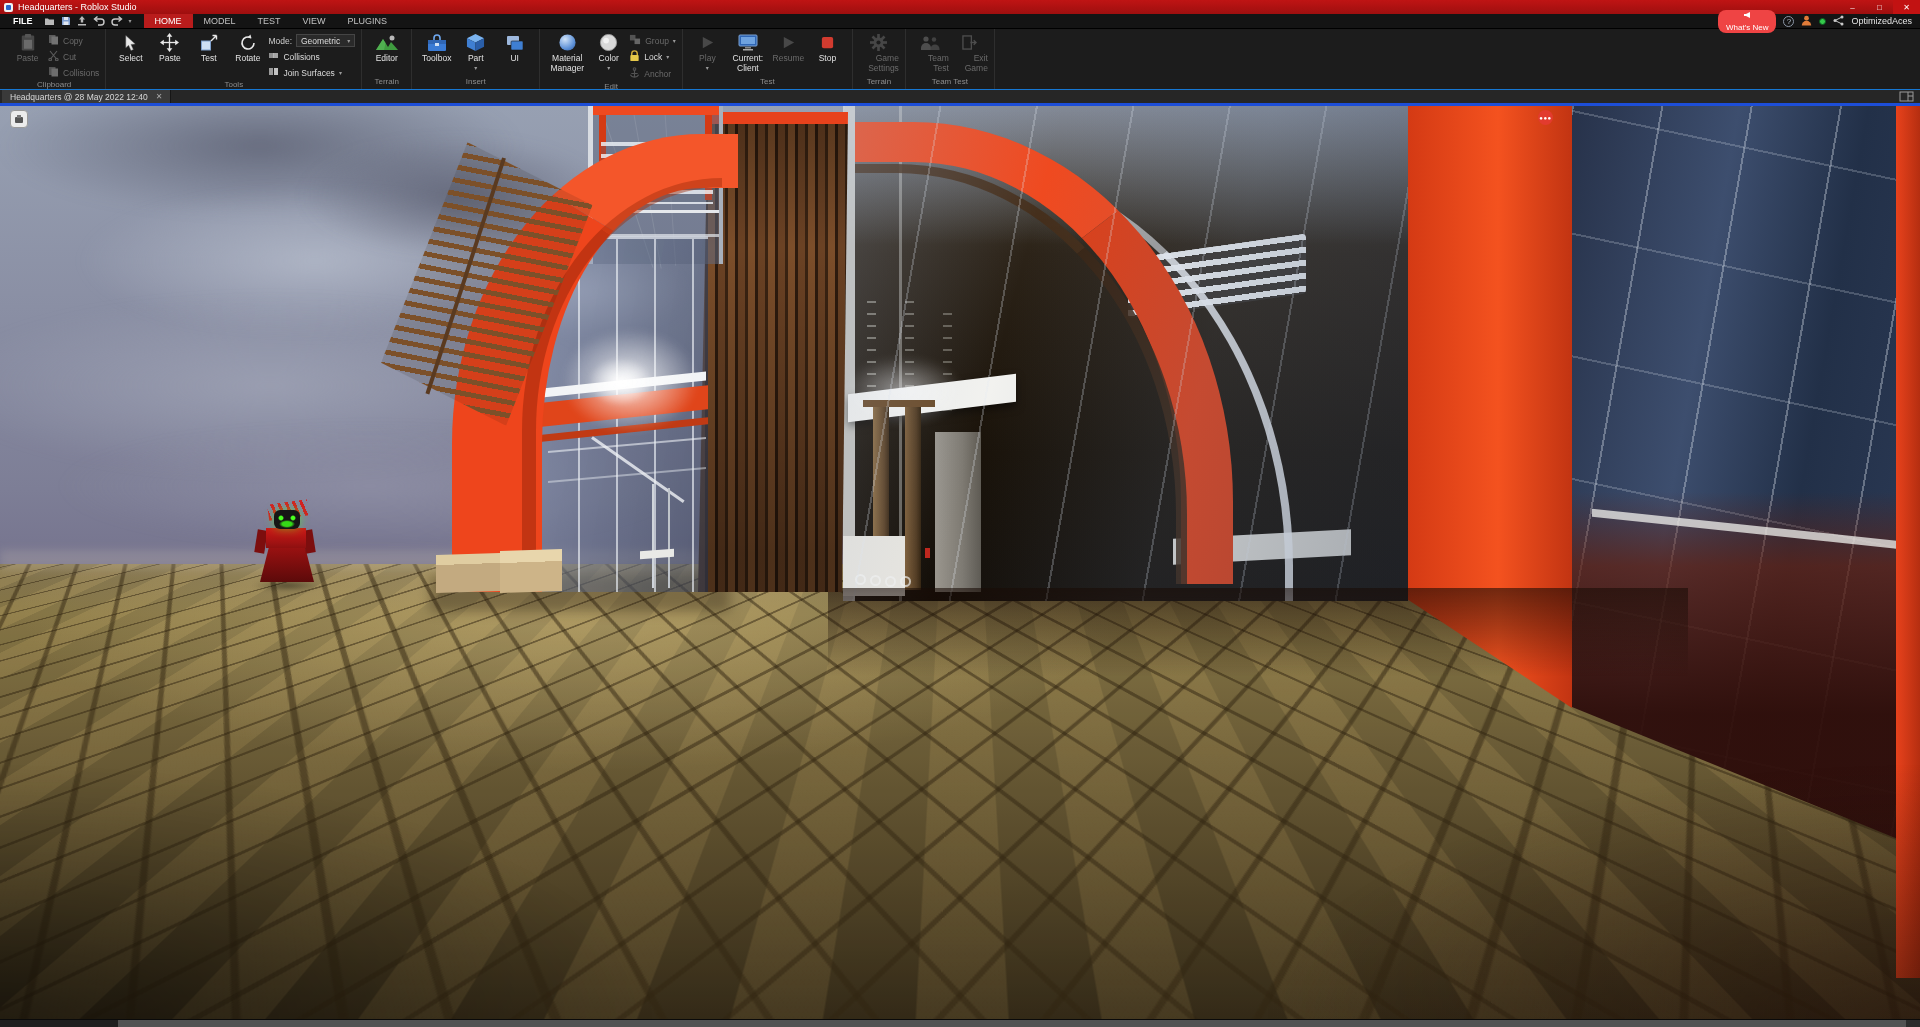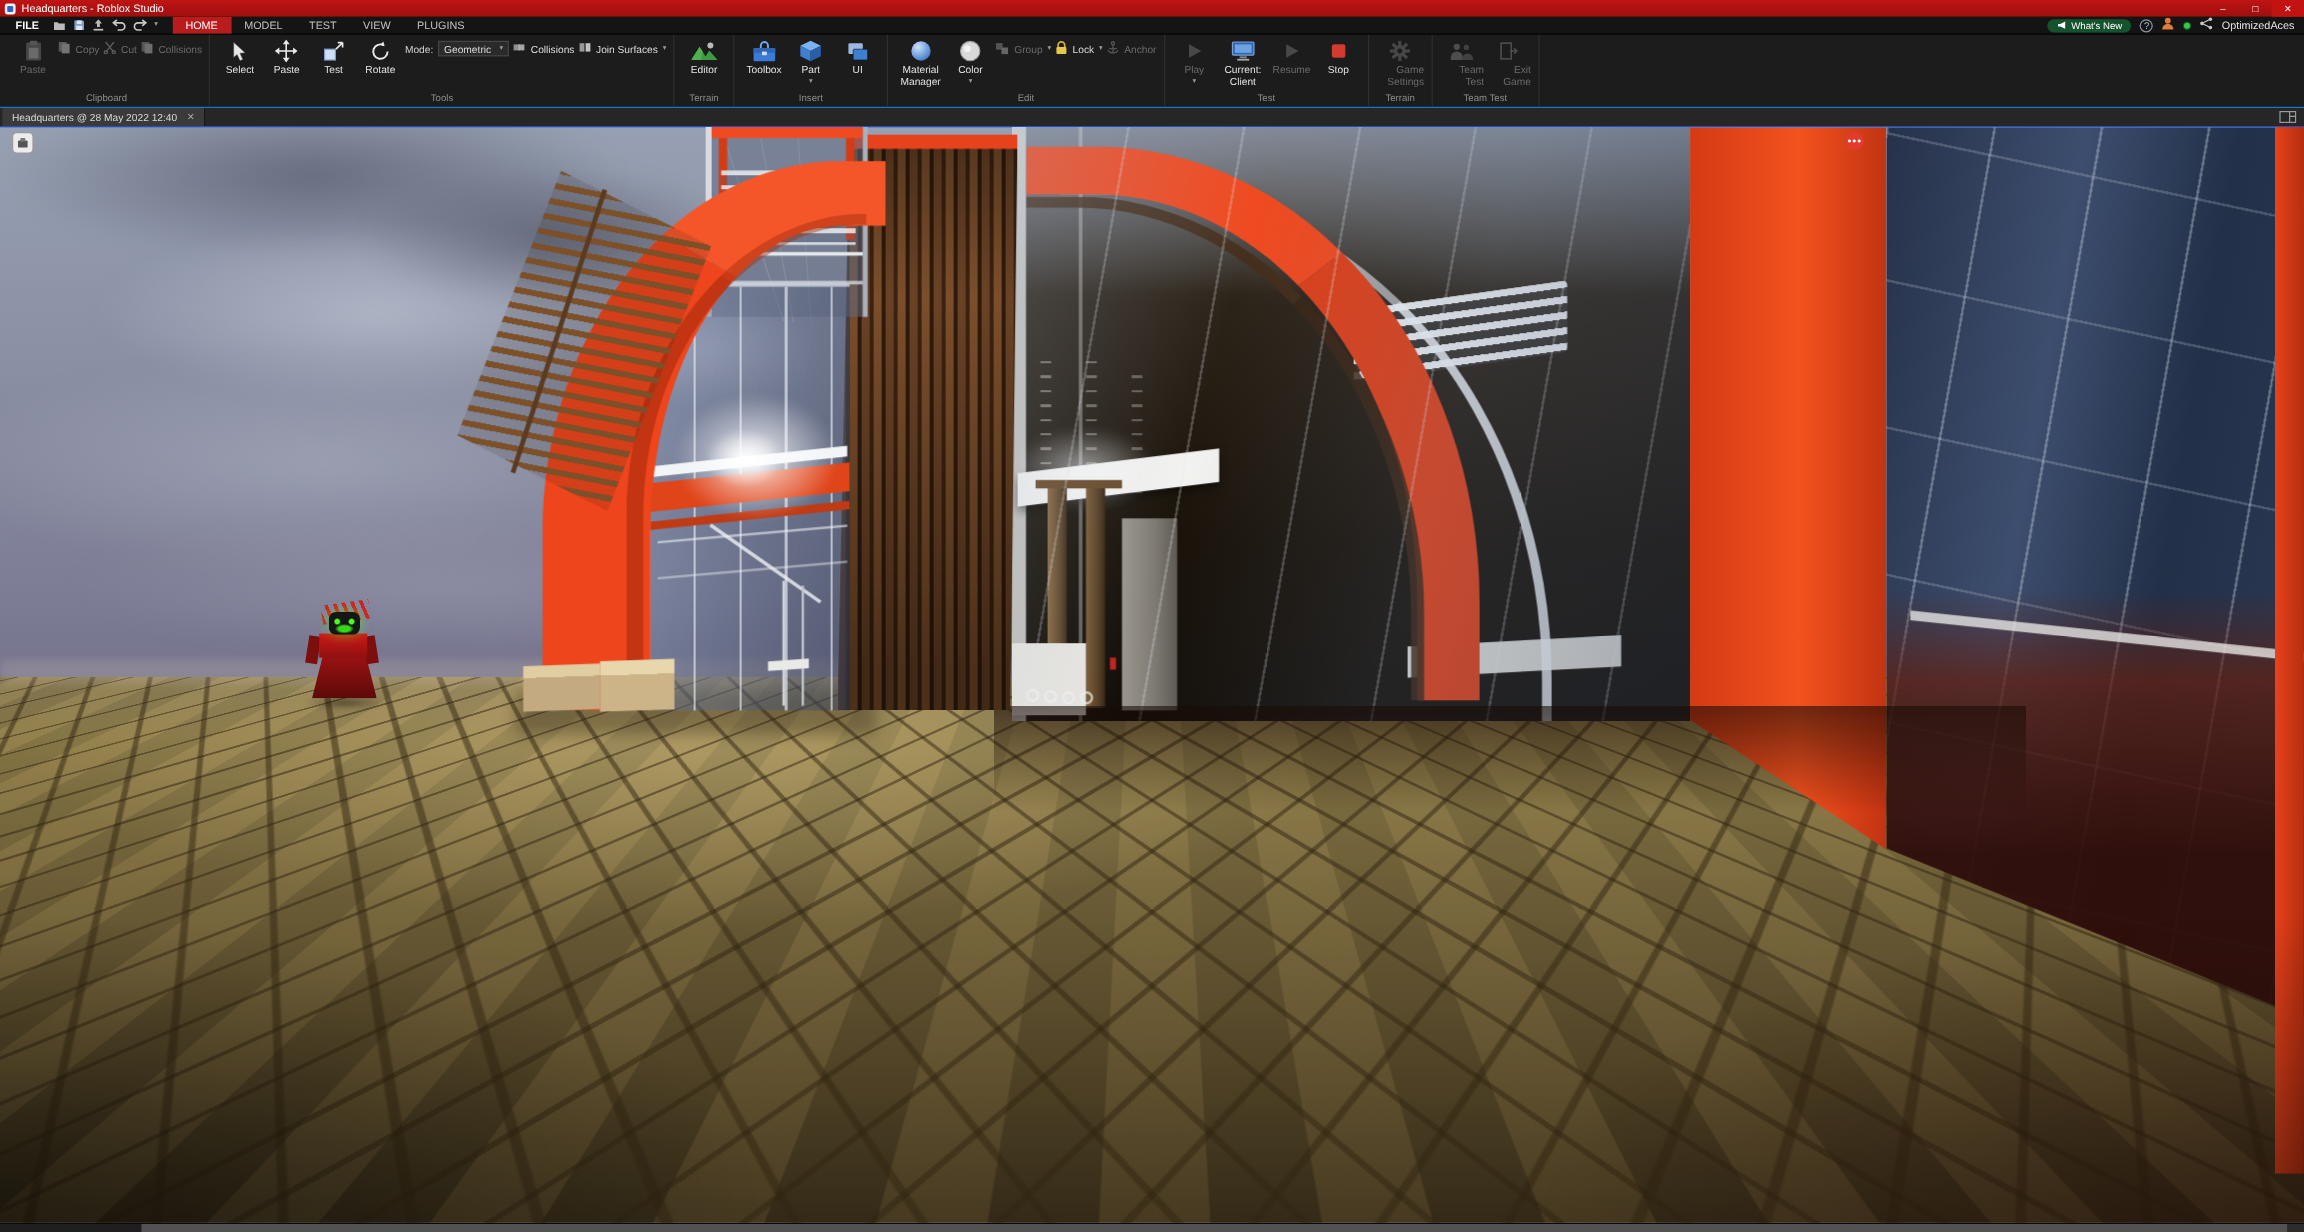--- a/index.html
+++ b/index.html
@@ -20,46 +20,46 @@
   
   .menubar { height:15px; background:#141414; display:flex; align-items:center; padding:0 4px; border-bottom:1px solid #000; }
   .file-btn { font-size:9px; font-weight:bold; color:#fff; padding:1px 9px; }
   .qat { display:flex; align-items:center; gap:6px; margin-left:2px; }
   .qat svg { display:block; }
   .caret { font-size:6px; color:#9a9a9a; line-height:1; }
   .menu-tabs { display:flex; margin-left:12px; height:100%; }
   .menu-tab { font-size:9px; color:#c2c2c2; padding:0 11px; display:flex; align-items:center; }
   .menu-tab.active { color:#fff; background:#b91c1c; }
   .menu-right { margin-left:auto; display:flex; align-items:center; gap:7px; padding-right:4px; }
-  .whatsnew { background:#14532d; color:#fff; font-size:8px; padding:1px 8px; border-radius:8px; display:flex; align-items:center; gap:4px; }
+  .whatsnew { background:#ef4444; color:#fff; font-size:8px; padding:1px 8px; border-radius:8px; display:flex; align-items:center; gap:4px;flex-direction:column; }
   .help-circle { width:11px; height:11px; border-radius:50%; border:1px solid #8b95a5; color:#b6c0d0; font-size:8px; display:flex; align-items:center; justify-content:center; }
   .presence-dot { width:7px; height:7px; border-radius:50%; background:#35c94a; border:1px solid #0a5a20; }
   .username { font-size:9px; color:#e6e6e6; }
 
   
   .ribbon { height:61px; background:#1c1c1c; display:flex; align-items:stretch; padding-left:3px;
     border-bottom:1px solid #1677d2; }
   .rgroup { display:flex; flex-direction:column; padding:2px 6px 0; border-right:1px solid #2e2e2e; }
   .rgroup-content { flex:1; display:flex; align-items:flex-start; gap:2px; }
   .rgroup-label { font-size:8px; color:#8d8d8d; text-align:center; padding:1px 0 3px; }
   .big-btn { width:37px; display:flex; flex-direction:column; align-items:center; gap:1px; padding-top:1px;
     font-size:8.5px; color:#e2e2e2; text-align:center; line-height:1.15; }
   .big-btn .bic { height:21px; display:flex; align-items:center; justify-content:center; }
   .big-btn.dim { color:#6a6a6a;text-align:right; }
   .big-btn.dim svg { opacity:.45; filter:grayscale(1); }
-  .mini-col { display:flex; flex-direction:row; gap:3px; padding-top:3px; }
+  .mini-col { display:flex; flex-direction:column; gap:3px; padding-top:3px; }
   .mini-item { display:flex; align-items:center; gap:4px; font-size:8.5px; color:#dcdcdc; white-space:nowrap; }
   .mini-item.dim { color:#6a6a6a; }
   .mini-item.dim svg { opacity:.5; filter:grayscale(1); }
   .mode-row { display:flex; align-items:center; gap:4px; font-size:8.5px; color:#cfcfcf; }
   .mode-select { background:#2a2a2a; border:1px solid #454545; color:#ddd; font-size:8.5px; height:13px;
     padding:0 4px; display:flex; align-items:center; gap:7px; }
 
   
-  .docbar { height:16px; background:#262626; display:flex; align-items:center; border-bottom:1px solid #1d4ed8; }
+  .docbar { height:16px; background:#262626; display:flex; align-items:center; border-bottom:3px solid #1d4ed8; }
   .doc-tab { height:100%; background:#3a3a3a; display:flex; align-items:center; gap:8px; padding:0 8px;
     font-size:8.5px; color:#d8d8d8; margin-left:2px; border-right:1px solid #161616; }
   .doc-close { font-size:8px; color:#a8a8a8; }
   .doc-right { margin-left:auto; padding-right:6px; display:flex; align-items:center; }
 
   
   .viewport { position:relative; height:913px; overflow:hidden;
     background:linear-gradient(180deg,#97a0b2 0%,#8a8fa4 22%,#7d7e96 42%,#6f6a86 58%,#7e7591 72%,#8a8298 100%); }
   .cloud { position:absolute; border-radius:50%; filter:blur(7px); }
   .ground-base { position:absolute; left:0; right:0; top:458px; bottom:0;

